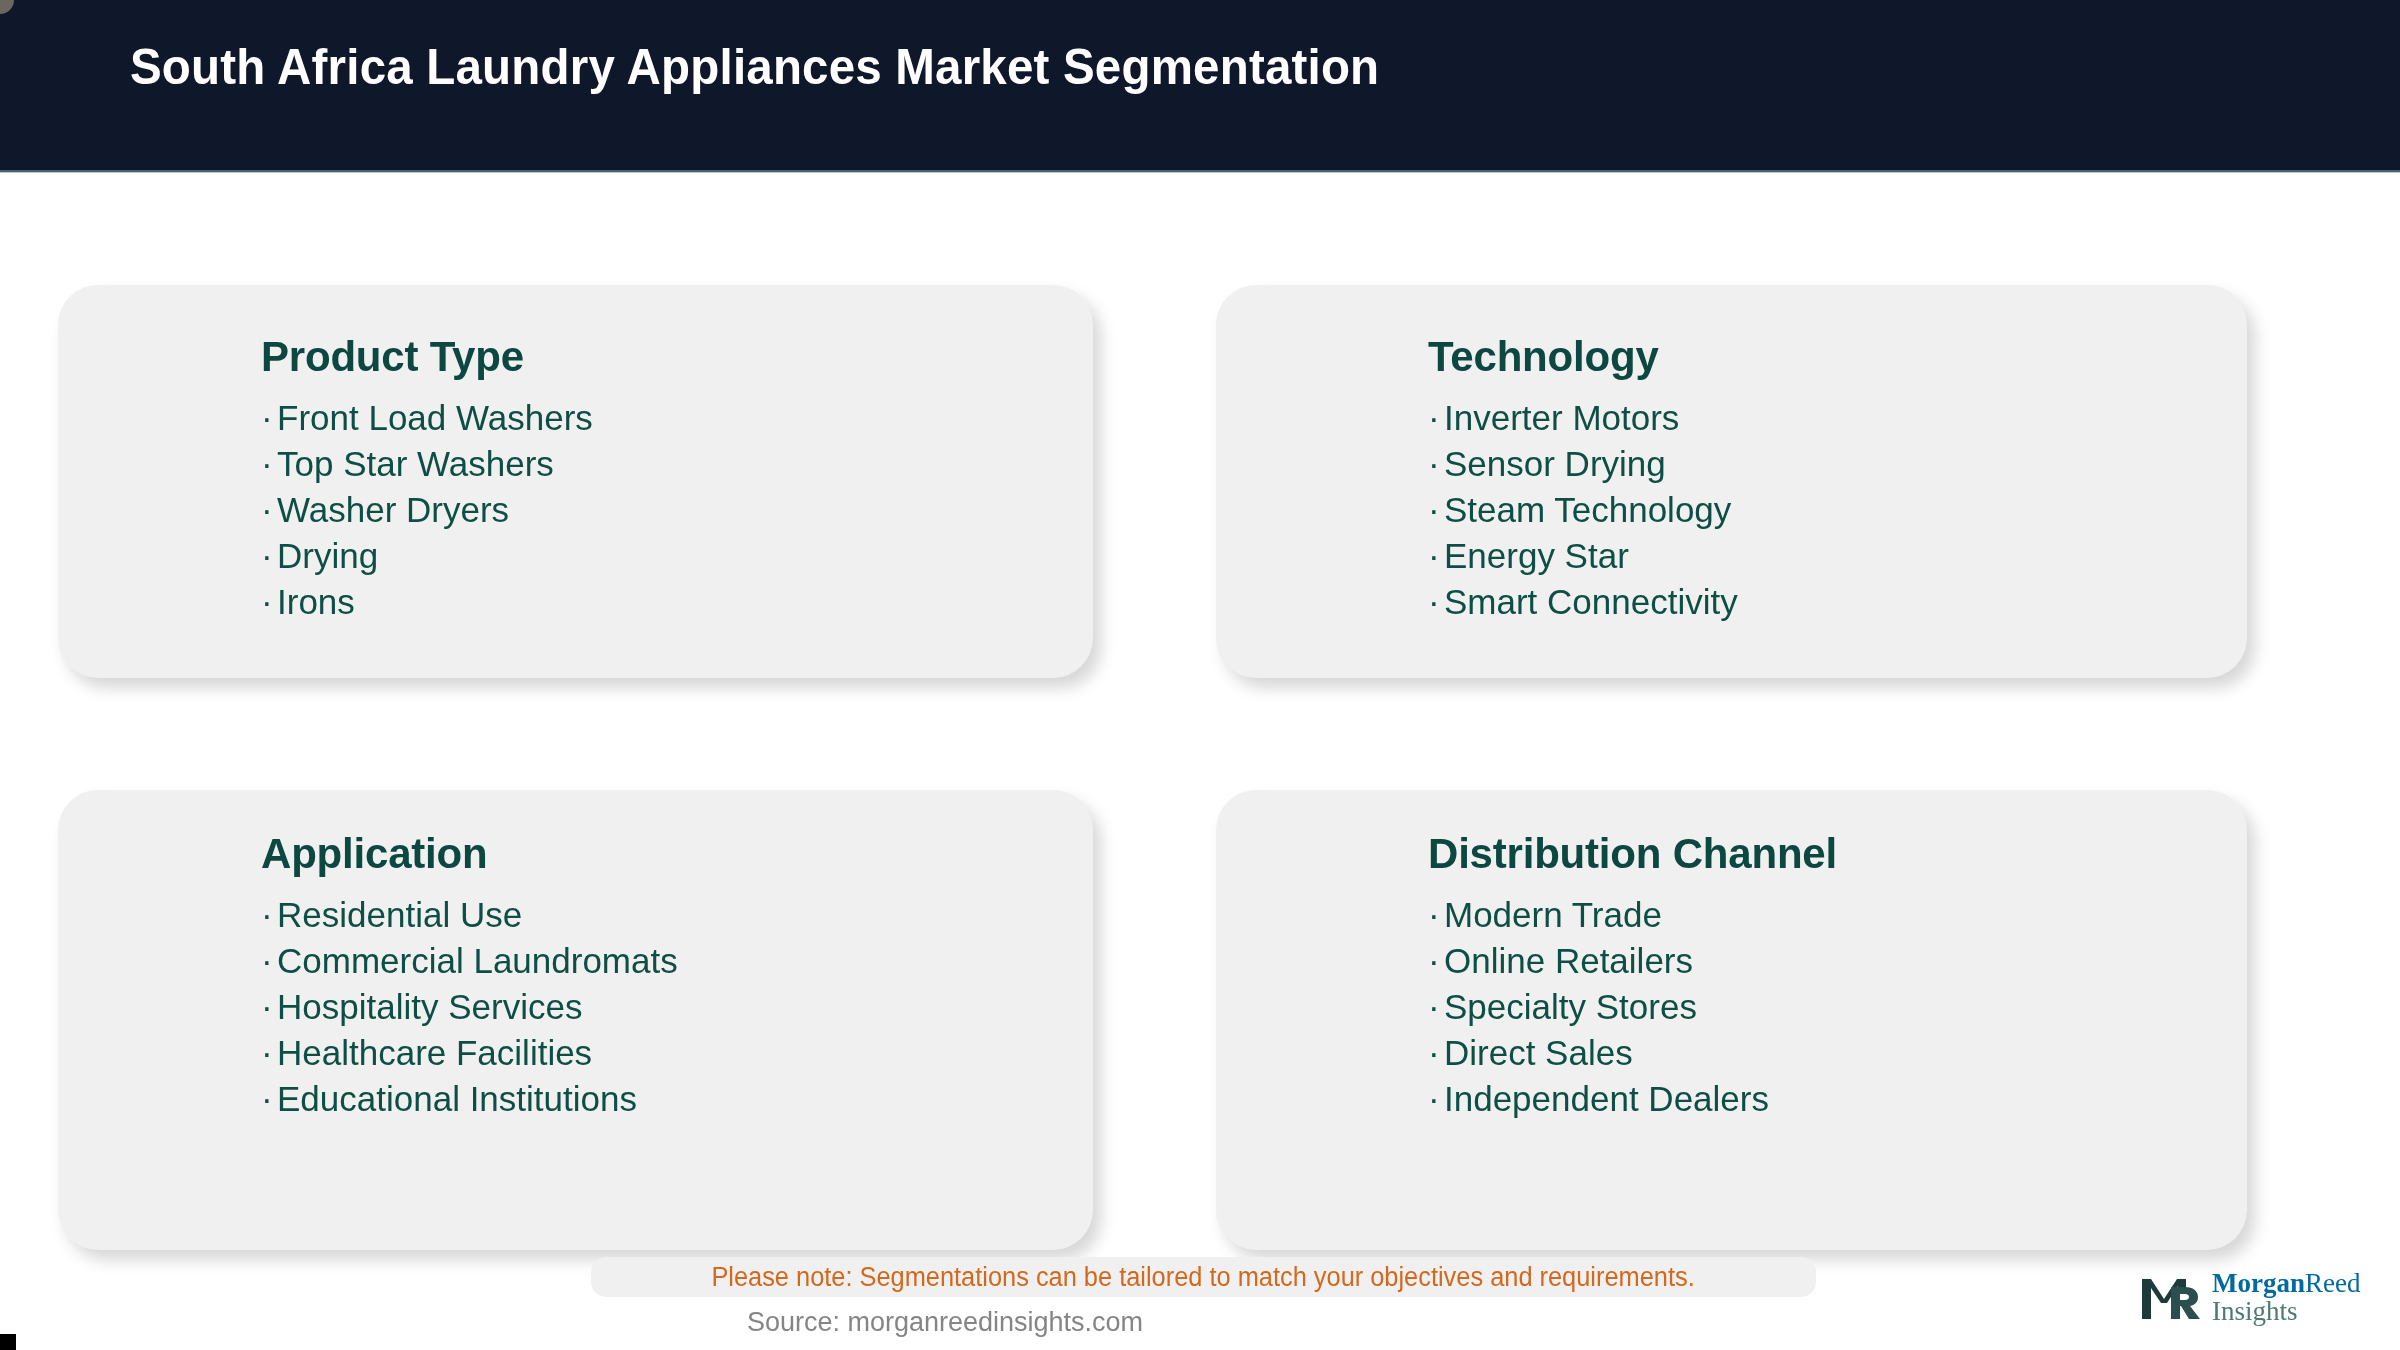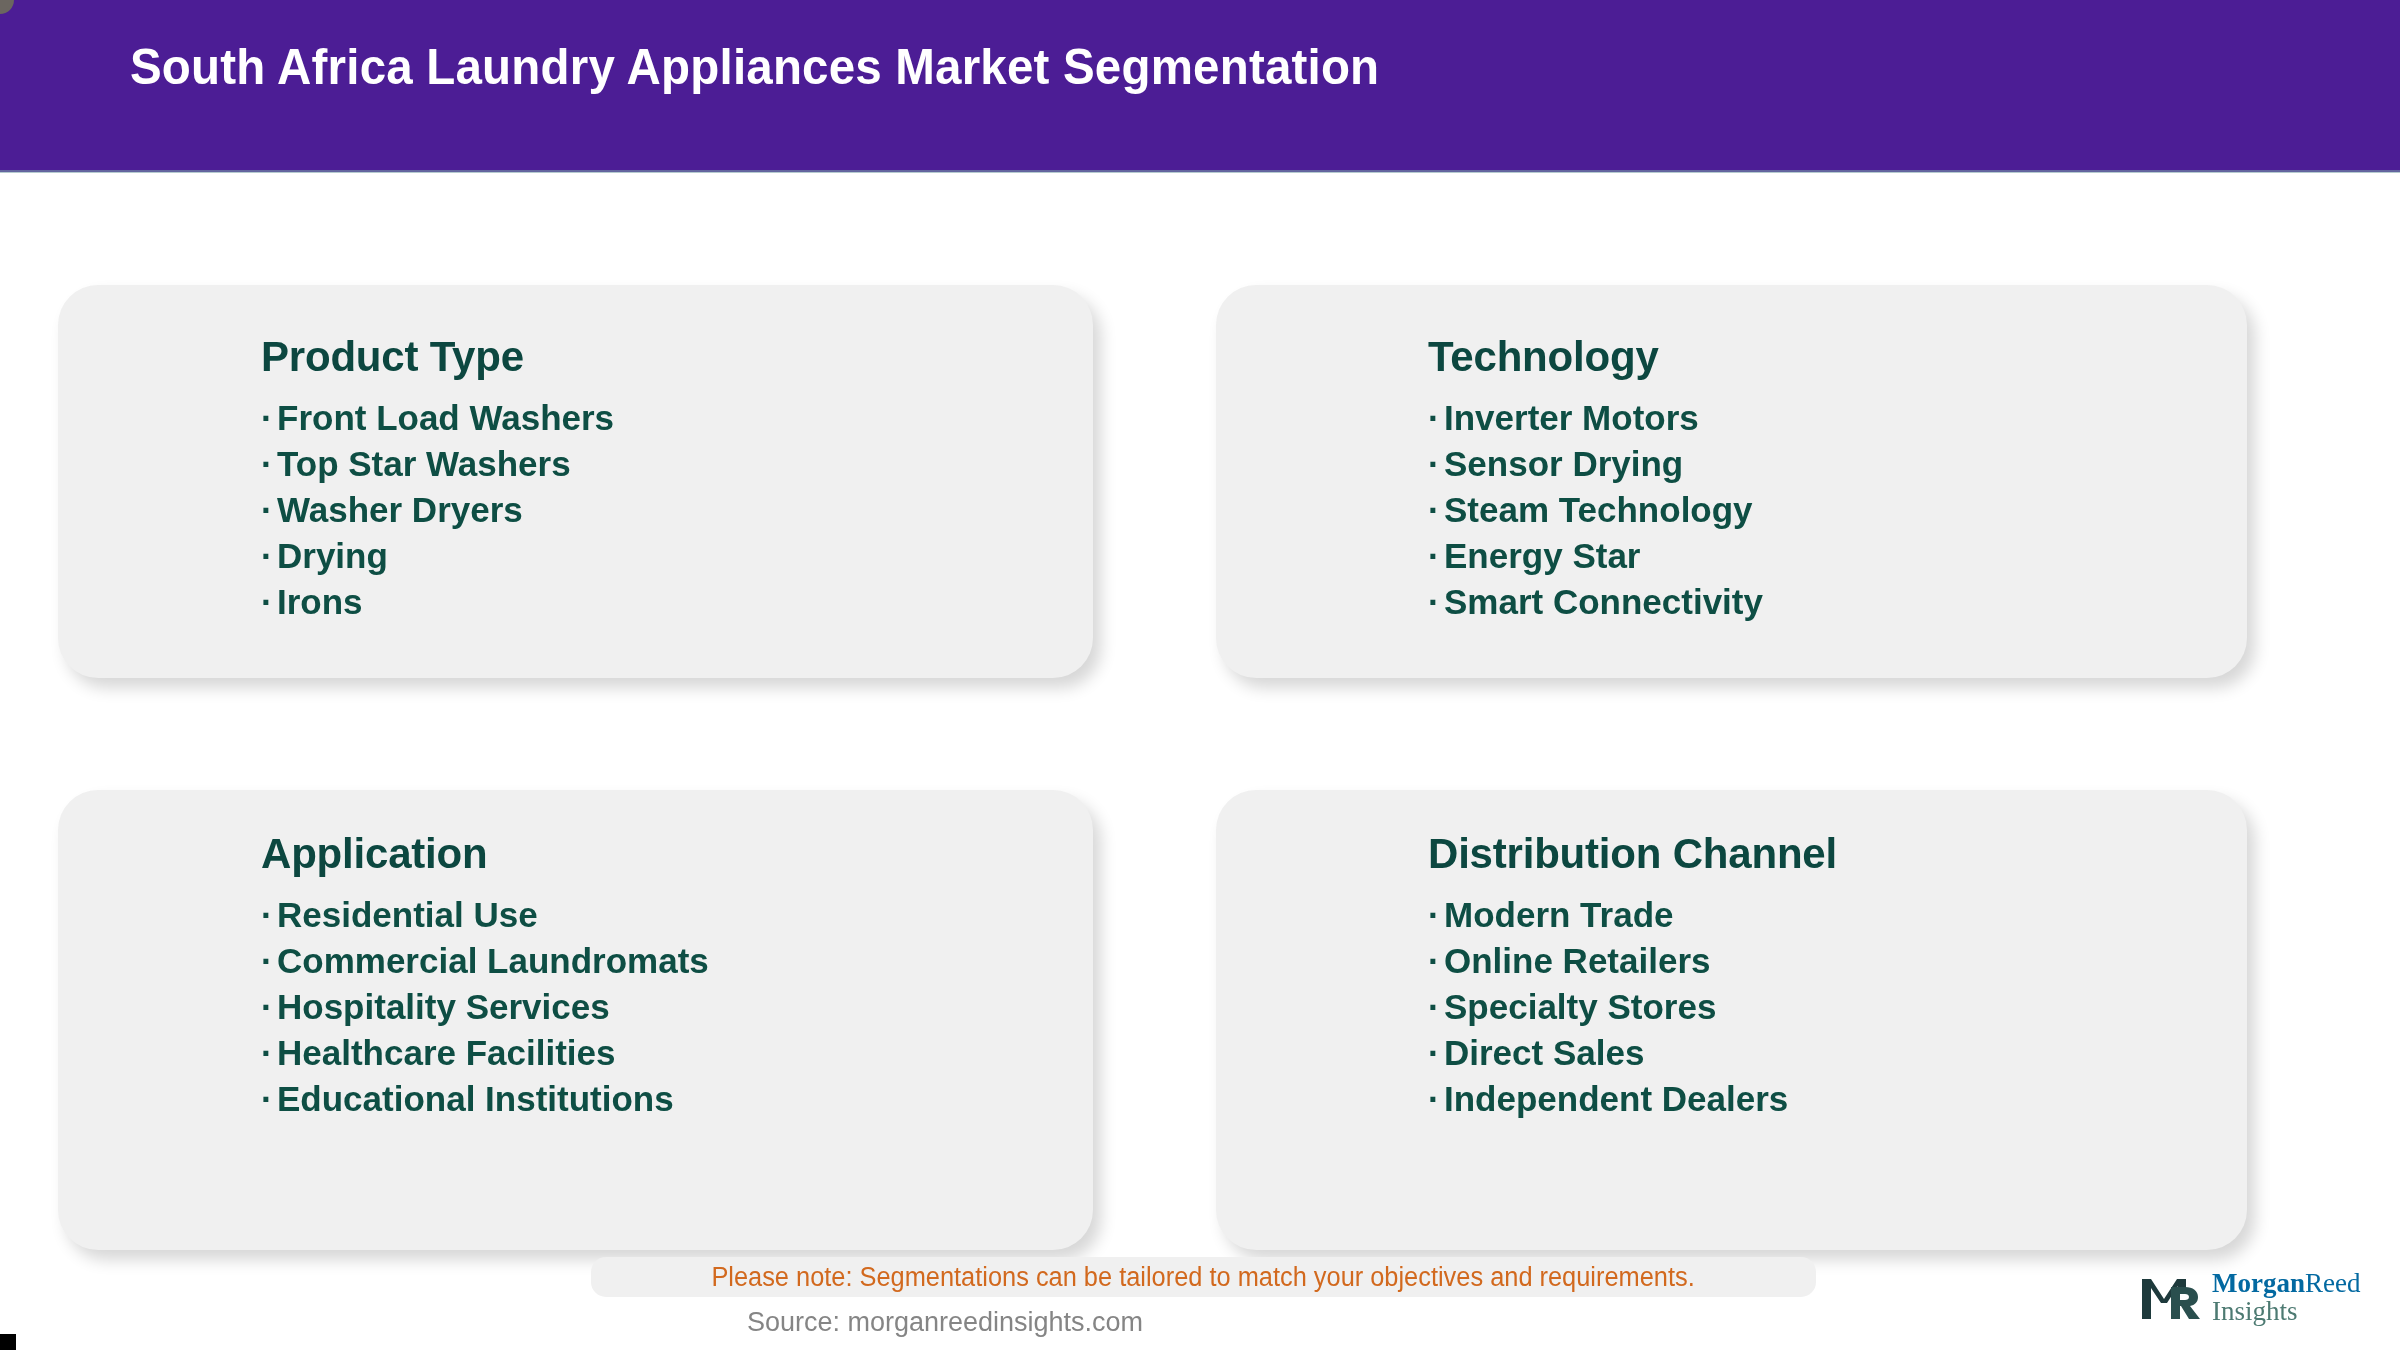--- a/index.html
+++ b/index.html
@@ -17,21 +17,21 @@
     -webkit-font-smoothing: antialiased;
   }
 
   
   .header-bar {
     position: absolute;
     left: 0;
     top: 0;
     width: 2400px;
     height: 172px;
-    background: #4c1d95;
+    background: #0f172a;
     box-sizing: border-box;
   }
   .header-corner-notch {
     position: absolute;
     left: 0;
     top: 0;
     width: 14px;
     height: 14px;
     background: #6b6660;
     border-bottom-right-radius: 14px;
@@ -109,21 +109,21 @@
   .card-list {
     list-style: none;
     margin: 0;
     padding: 0;
     margin-top: 14px;
   }
   .card-list li {
     color: #0E4E44;
     font-size: 35px;
     line-height: 46px;
-    font-weight: 700;
+    font-weight: 400;
     white-space: nowrap;
   }
   .card-list li .bullet-dot {
     display: inline-block;
     width: 16px;
     color: #0E4E44;
   }
 
   
   .note-pill {

